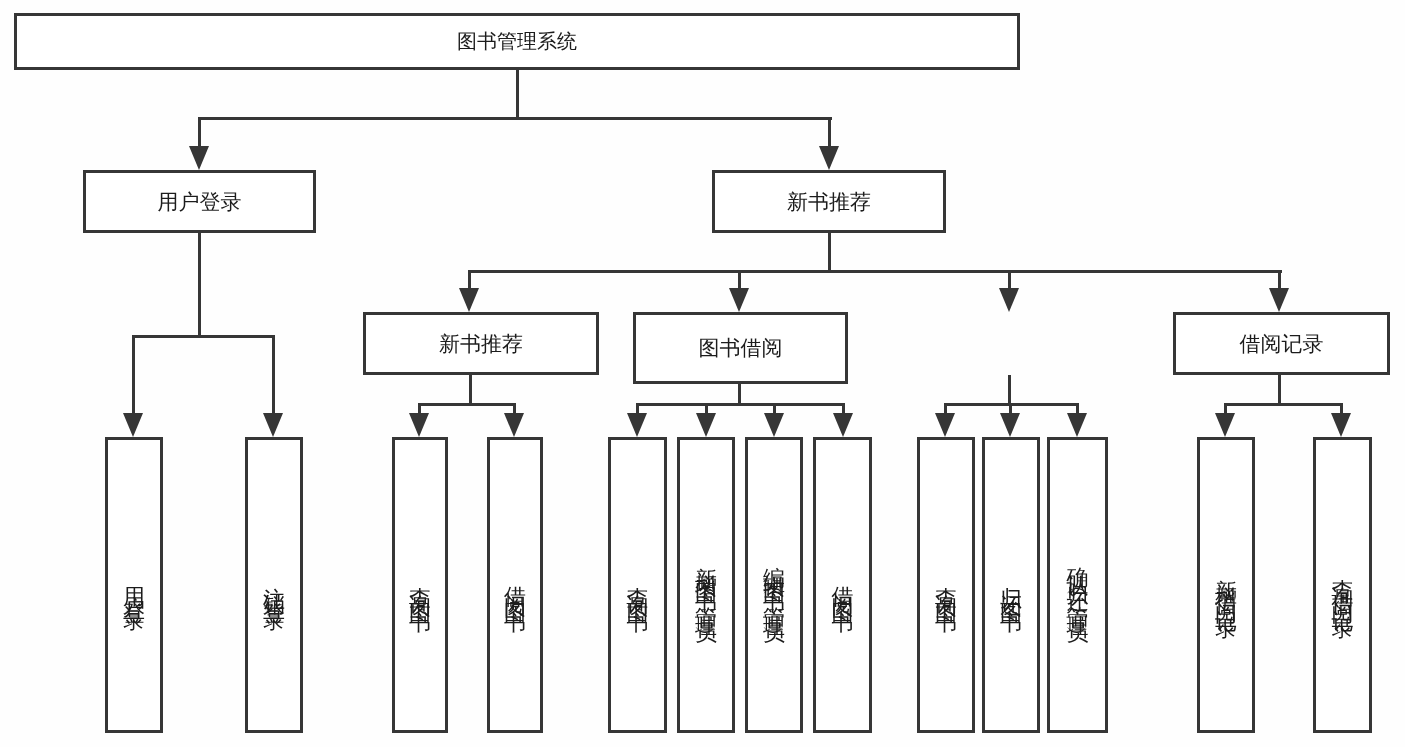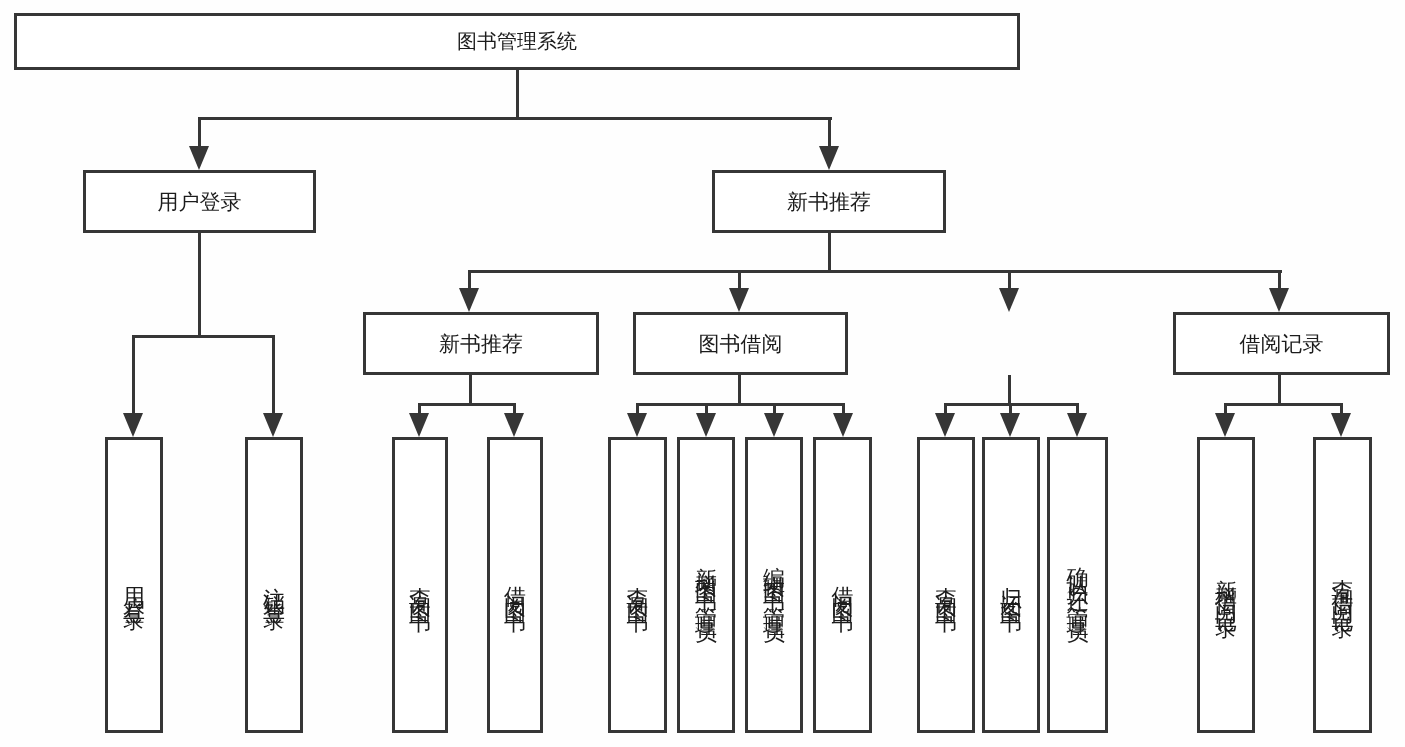--- a/index.html
+++ b/index.html
@@ -101,21 +101,21 @@
   <div class="vline" style="left:738px; top:270px; height:20px;"></div>
   <div class="arrow" style="left:729px; top:288px;"></div>
   <div class="vline" style="left:1008px; top:270px; height:20px;"></div>
   <div class="arrow" style="left:999px; top:288px;"></div>
   <div class="vline" style="left:1278px; top:270px; height:20px;"></div>
   <div class="arrow" style="left:1269px; top:288px;"></div>
 
   <div class="box lvl3" style="left:363px; top:312px; width:236px; height:63px;">
     <span>新书推荐</span>
   </div>
-  <div class="box lvl3" style="left:633px; top:312px; width:215px; height:63px;">
+  <div class="box lvl3" style="left:633px; top:312px; width:215px; height:72px;">
     <span>图书借阅</span>
   </div>
   <div class="box lvl3" style="left:1173px; top:312px; width:217px; height:63px;">
     <span>借阅记录</span>
   </div>
 
   <div class="vline" style="left:469px; top:375px; height:31px;"></div>
   <div class="hline" style="left:418px; top:403px; width:98px;"></div>
   <div class="vline" style="left:418px; top:403px; height:12px;"></div>
   <div class="arrow" style="left:409px; top:413px;"></div>

